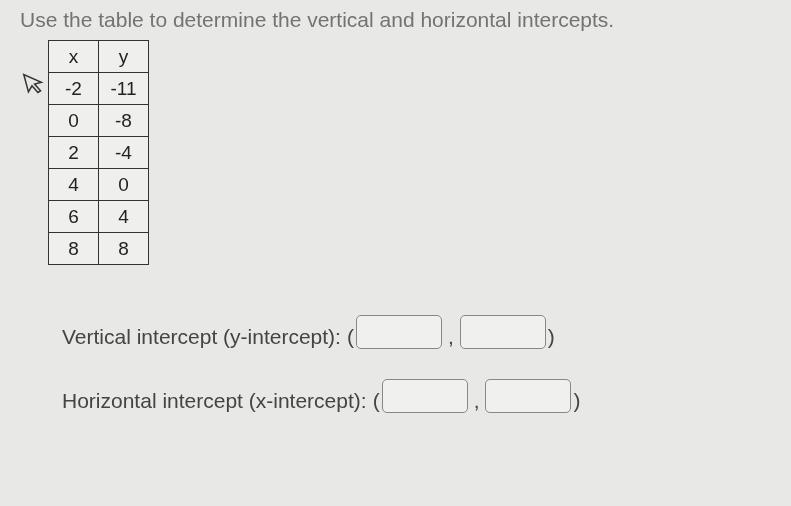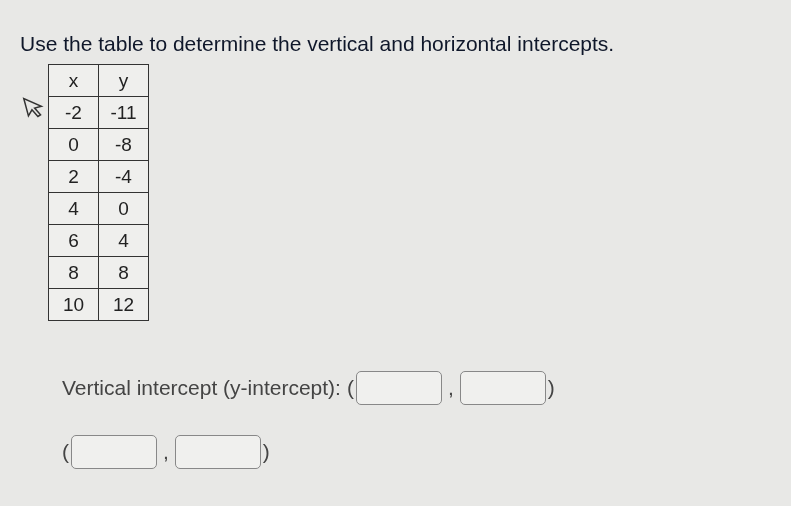--- a/index.html
+++ b/index.html
@@ -11,24 +11,23 @@
       font-family: Arial, Helvetica, sans-serif;
       background: #e8e8e6;
       width: 791px;
       height: 506px;
       padding: 8px 20px 20px 20px;
       color: #333;
       position: relative;
     }
     .question-text {
       font-size: 21px;
-      color: #0f172a;
+      color: #737373;
       margin-bottom: 8px;
       font-weight: normal;
-      margin-top: 24px;
     }
     .table-container {
       margin-left: 28px;
       margin-bottom: 40px;
       position: relative;
     }
     .cursor {
       position: absolute;
       left: -24px;
       top: 30px;
@@ -52,21 +51,21 @@
     table th {
       font-weight: normal;
       background: #efefed;
     }
     .answer-section {
       margin-left: 42px;
       margin-top: 50px;
     }
     .answer-row {
       display: flex;
-      align-items: center;
+      align-items: flex-end;
       margin-bottom: 30px;
       font-size: 21px;
       color: #444;
     }
     .answer-label {
       margin-right: 6px;
     }
     .paren {
       font-size: 21px;
       color: #444;
@@ -123,38 +122,35 @@
         <td>0</td>
       </tr>
       <tr>
         <td>6</td>
         <td>4</td>
       </tr>
       <tr>
         <td>8</td>
         <td>8</td>
       </tr>
-      <tr>
-        <td>10</td>
-        <td>12</td>
-      </tr>
     </tbody>
   </table>
 </div>
 
 <div class="answer-section">
   <div class="answer-row">
     <span class="answer-label">Vertical intercept (y-intercept):</span>
     <span class="paren">(</span>
     <input type="text" class="input-box" style="">
     <span class="comma">,</span>
     <input type="text" class="input-box" style="">
     <span class="paren">)</span>
   </div>
 
   <div class="answer-row">
+    <span class="answer-label">Horizontal intercept (x-intercept):</span>
     <span class="paren">(</span>
     <input type="text" class="input-box" style="">
     <span class="comma">,</span>
     <input type="text" class="input-box" style="">
     <span class="paren">)</span>
   </div>
 </div>
 
 </body></html>

